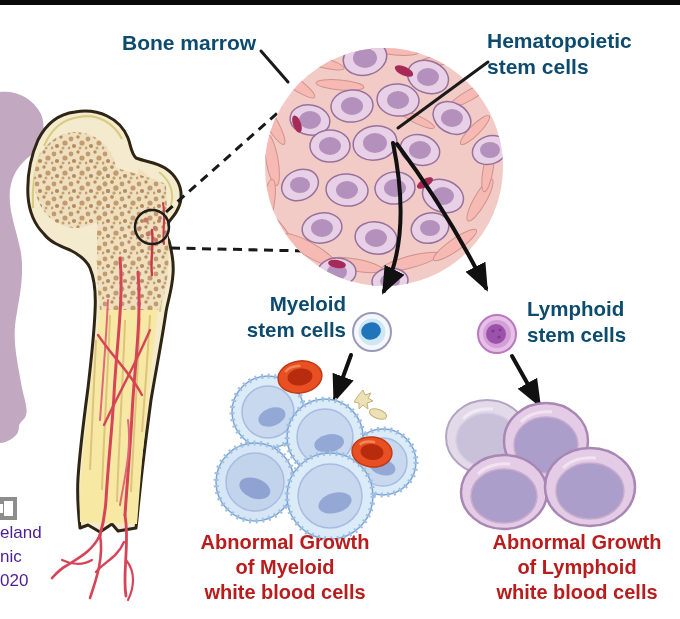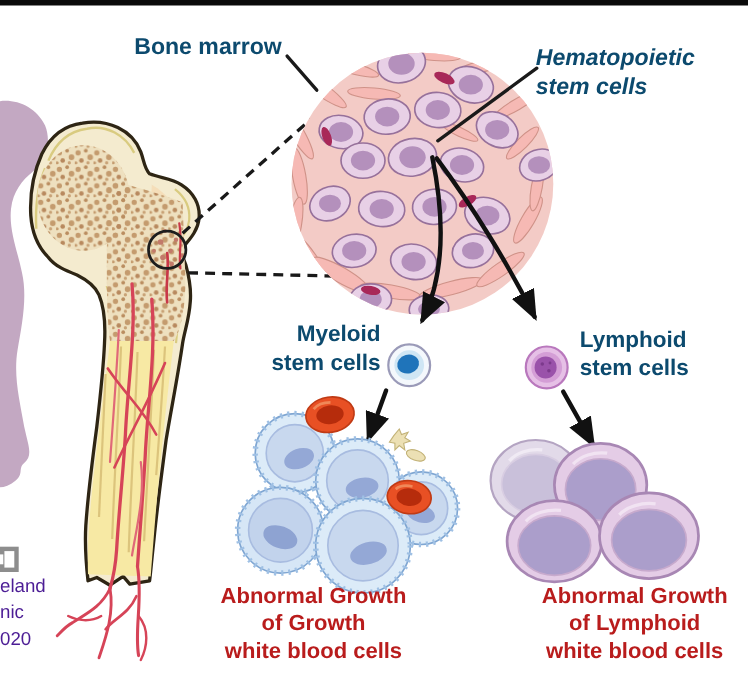--- a/index.html
+++ b/index.html
@@ -317,38 +317,38 @@
     <g>
       <rect x="2" y="499" width="13" height="19" fill="none" stroke="#8d8d8d" stroke-width="4"></rect>
       <rect x="0" y="504" width="3" height="9" fill="#ffffff"></rect>
     </g>
   </svg>
 
   <div class="lbl" style="left:122px;top:30px;">
     <span>Bone marrow</span>
   </div>
 
-  <div class="lbl" style="left:487px;top:40px;font-style:italic;">
+  <div class="lbl" style="left:487px;top:28px;">
     <span>Hematopoietic</span>
     <span>stem cells</span>
   </div>
 
   <div class="lbl lbl-small right-align" style="left:228px;top:291px;width:118px;text-align:right;">
     <span>Myeloid</span>
     <span>stem cells</span>
   </div>
 
   <div class="lbl lbl-small" style="left:527px;top:296px;">
     <span>Lymphoid</span>
     <span>stem cells</span>
   </div>
 
   <div class="caption" style="left:174px;top:530px;">
     <span>Abnormal Growth</span>
-    <span>of Growth</span>
+    <span>of Myeloid</span>
     <span>white blood cells</span>
   </div>
 
   <div class="caption" style="left:466px;top:530px;">
     <span>Abnormal Growth</span>
     <span>of Lymphoid</span>
     <span>white blood cells</span>
   </div>
 
   <div class="watermark" style="top:521px;">

